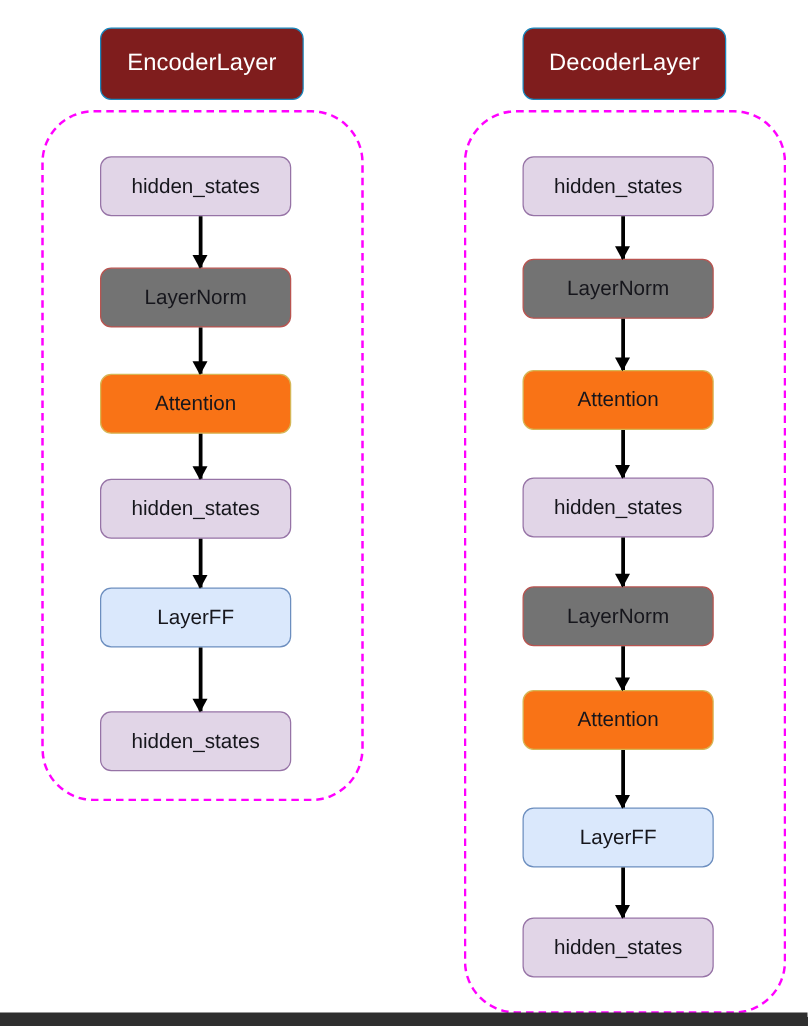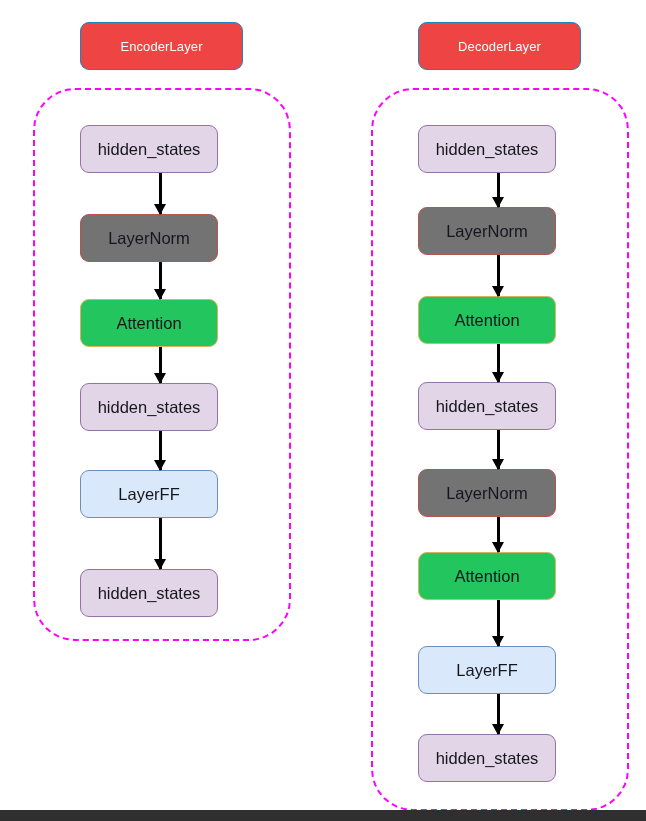--- a/index.html
+++ b/index.html
@@ -28,26 +28,26 @@
     position: absolute;
     top: 0;
   }
   .column.encoder { left: 0; }
   .column.decoder { left: 338px; }
 
   
   .header-box {
     position: absolute;
     width: 163px;
-    height: 48px;
+    height: 58px;
     border-radius: 9px;
-    background: #ef4444;
+    background: #7f1d1d;
     border: 1.6px solid #1a86bb;
     color: #ffffff;
-    font-size: 13px;
+    font-size: 19px;
     display: flex;
     align-items: center;
     justify-content: center;
     letter-spacing: 0.1px;
     white-space: nowrap;
   }
   .column.encoder .header-box { left: 80px; top: 22px; }
   .column.decoder .header-box { left: 80px; top: 22px; }
 
   
@@ -67,40 +67,40 @@
     left: 33px;
     top: 88px;
     width: 258px;
     height: 723px;
   }
 
   
   .node {
     position: absolute;
     left: 80px;
-    width: 138px;
+    width: 153px;
     height: 48px;
     border-radius: 9px;
     display: flex;
     align-items: center;
     justify-content: center;
     font-size: 16.5px;
     color: #16161c;
     white-space: nowrap;
   }
   .node.hidden_states {
     background: #e1d5e7;
     border: 1.4px solid #9673a6;
   }
   .node.layernorm {
     background: #737373;
     border: 1.4px solid #b85450;
   }
   .node.attention {
-    background: #22c55e;
+    background: #f97316;
     border: 1.4px solid #d6b656;
   }
   .node.layerff {
     background: #dae8fc;
     border: 1.4px solid #6c8ebf;
     text-align: center;
   }
 
   
   .arrow {

